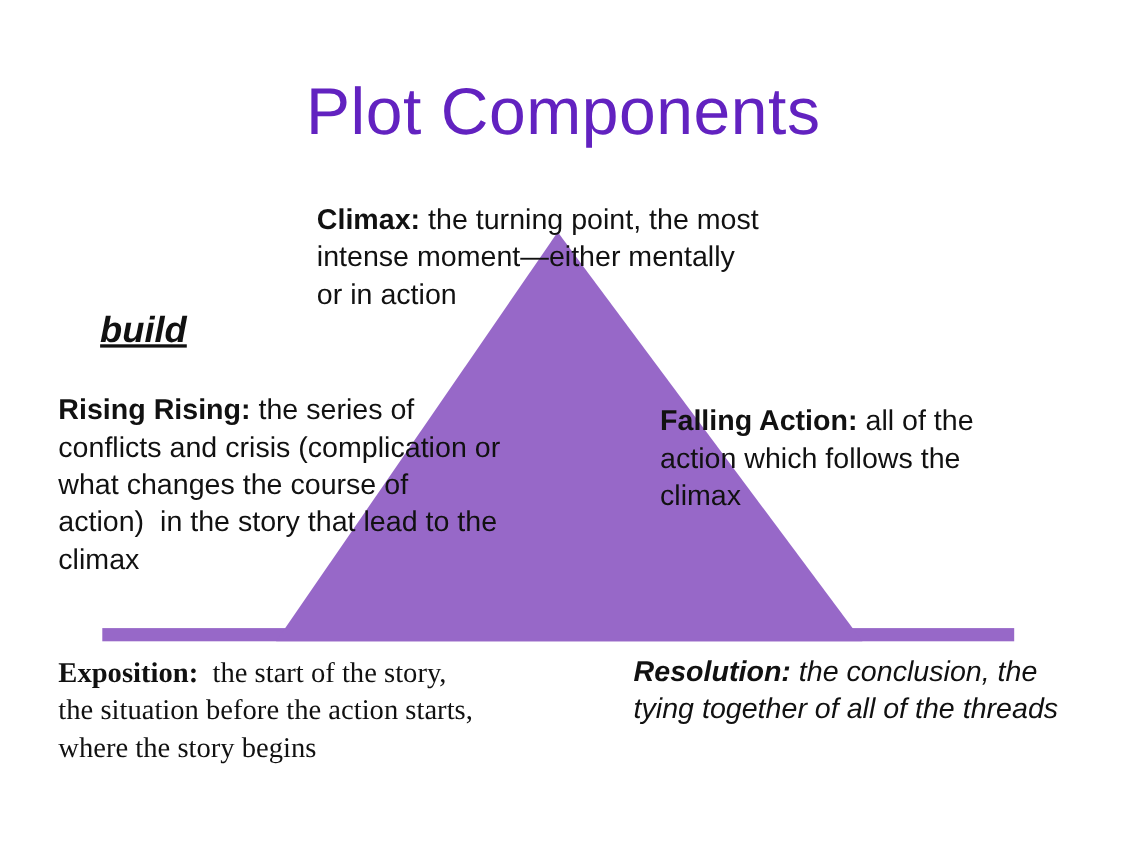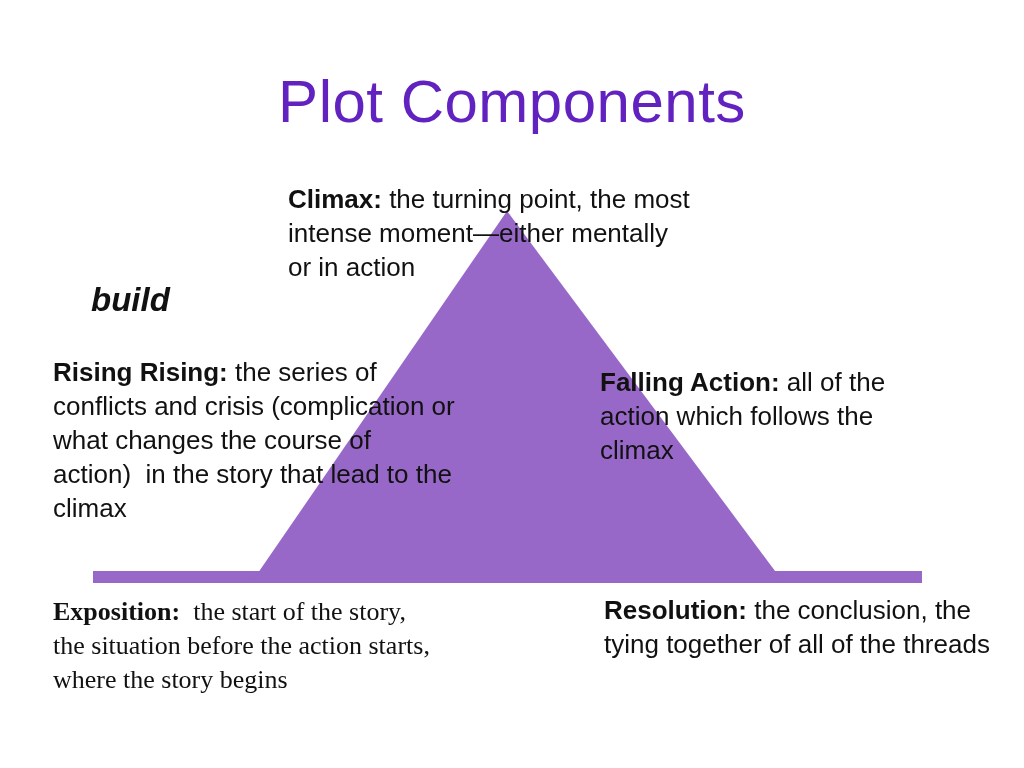--- a/index.html
+++ b/index.html
@@ -39,26 +39,26 @@
   .tb .term { font-weight: bold; }
   .lbl {
     position: absolute;
     font-size: 33px;
     line-height: 40px;
     font-weight: bold;
     font-style: italic;
     z-index: 2;
   }
   .tb-climax     { left: 288px; top: 138px; margin-top: 44px; }
-  .lbl-build     { left: 91px;  top: 280px; }
+  .lbl-build     { left: 91px;  top: 280px; text-decoration: underline; }
   .lbl-denoue    { left: 676px; top: 288px; }
   .tb-rising     { left: 53px;  top: 355px; }
   .tb-falling    { left: 600px; top: 365px; }
   .tb-exposition { left: 53px;  top: 595px; font-family: Liberation Serif, serif; }
-  .tb-resolution { left: 604px; top: 593px; }
+  .tb-resolution { left: 576px; top: 593px; font-style: italic; }
 </style>
 </head>
 <body>
 
 <div class="slide">
 
   <svg class="pyramid-svg" viewBox="0 0 1024 768" xmlns="http://www.w3.org/2000/svg" aria-hidden="true">
     <rect x="93" y="571" width="829" height="12" fill="#9768C8"></rect>
     <polygon points="507,211,251,583,784,583" fill="#9768C8"></polygon>
   </svg>

